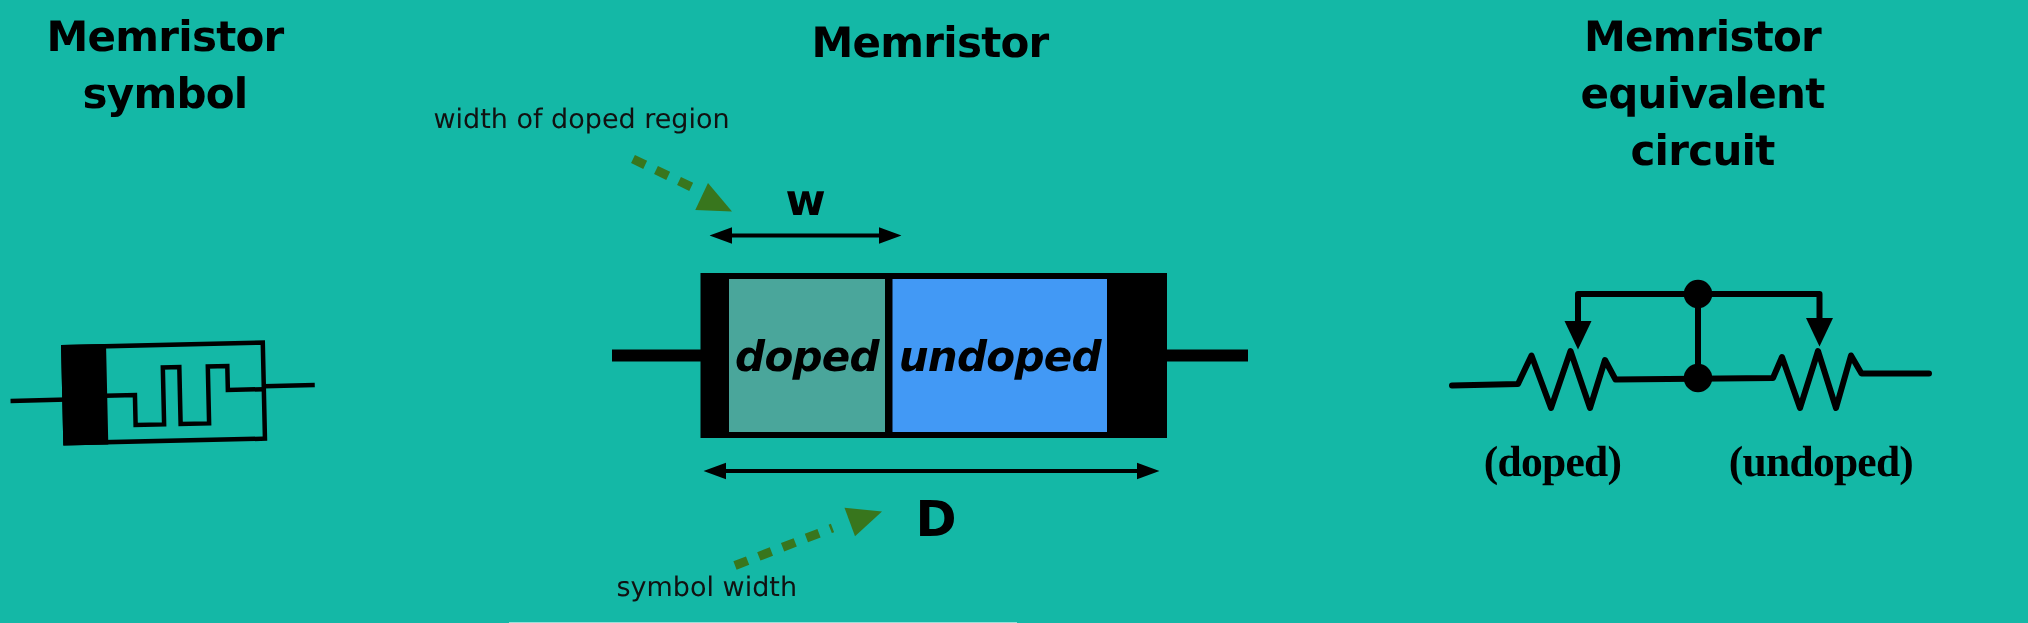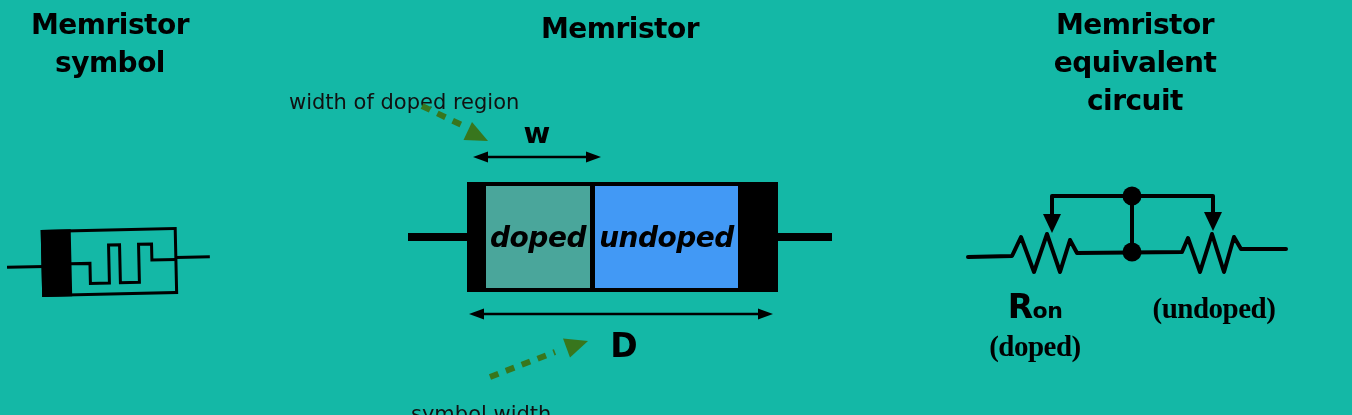--- a/index.html
+++ b/index.html
@@ -15,23 +15,22 @@
     overflow:hidden;
   }
   .title{
     position:absolute;font-weight:bold;font-size:28px;line-height:38px;
     text-align:center;letter-spacing:-0.5px;color:#000;
   }
   .left-title{left:8px;top:6px;width:204px;}
   .mid-title{left:520px;top:10px;width:200px;}
   .right-title{left:1033px;top:6px;width:204px;}
   .ann{
-    position:absolute;font-size:21px;color:#111;white-space:nowrap;
+    position:absolute;font-size:18px;color:#111;white-space:nowrap;
     letter-spacing:0px;
-    margin-top:21px;
   }
   .ann-top{left:289px;top:69px;}
   .ann-bottom{left:411px;top:381px;}
   .wlabel{
     position:absolute;left:473px;top:116px;width:128px;text-align:center;
     font-weight:bold;font-size:29px;
   }
   .dlabel{
     position:absolute;left:560px;top:326px;width:128px;text-align:center;
     font-weight:bold;font-size:33px;
@@ -128,21 +127,20 @@
       <polyline points="92,31 92,11 253,11 253,29"></polyline>
       <line x1="172" y1="11" x2="172" y2="67"></line>
     </g>
     <polygon points="92,48 83,29 101,29" fill="#000"></polygon>
     <polygon points="253,46 244,27 262,27" fill="#000"></polygon>
     <circle cx="172" cy="11" r="9.5" fill="#000"></circle>
     <circle cx="172" cy="67" r="9.5" fill="#000"></circle>
   </svg>
 
   <div class="rlabel ron">
-    <div class="rname"><span>R</span><span class="rsub">on</span></div>
     <div class="rcap">(doped)</div>
   </div>
 
   <div class="rlabel roff">
     <div class="rcap">(undoped)</div>
   </div>
 
 </div>
 
 </body></html>

